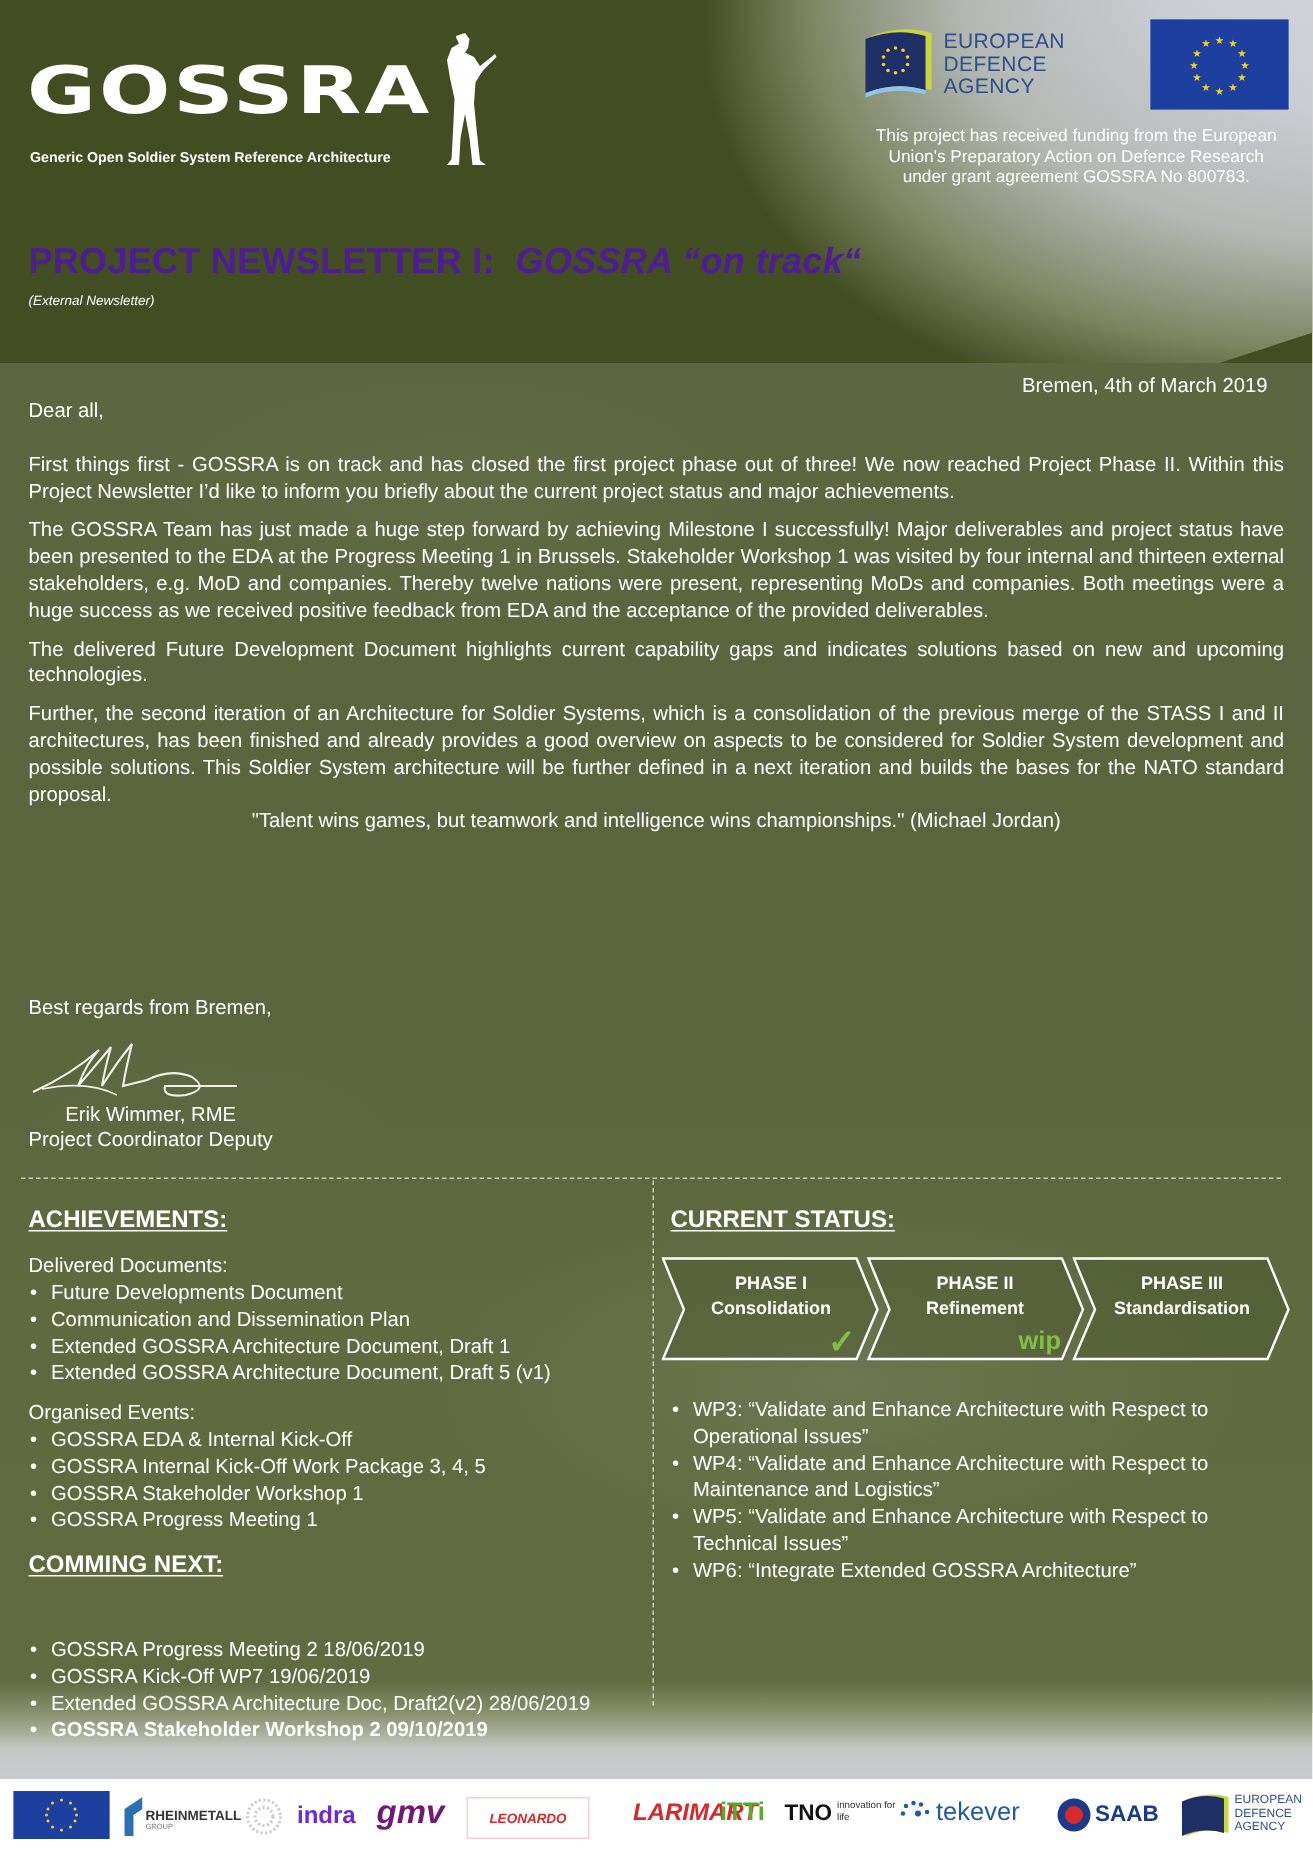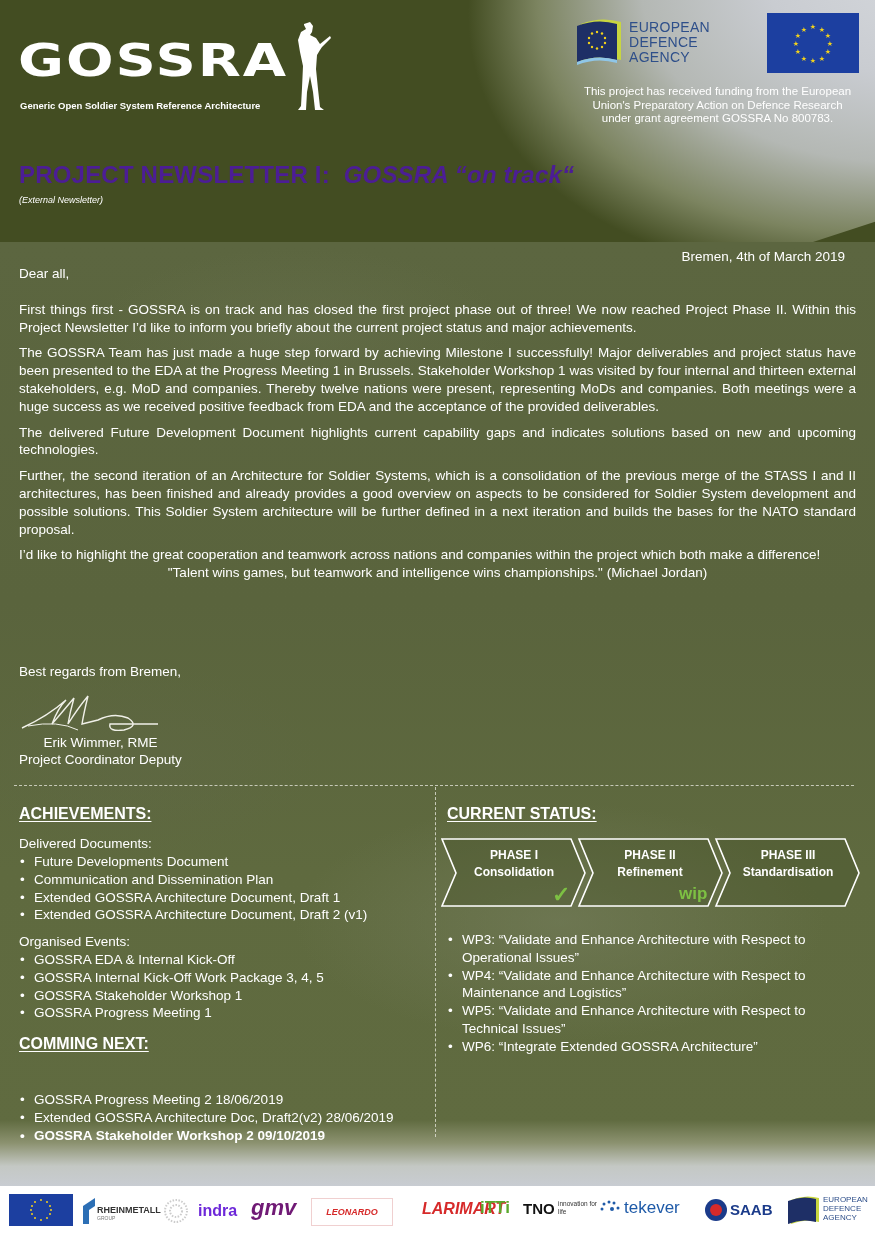--- a/index.html
+++ b/index.html
@@ -142,21 +142,20 @@
 </div>
 <div class="subtitle">(External Newsletter)</div>
 
 <div class="date">Bremen, 4th of March 2019</div>
 <div class="letter">
   <p class="greet">Dear all,</p>
   <p>First things first - GOSSRA is on track and has closed the first project phase out of three! We now reached Project Phase II. Within this Project Newsletter I’d like to inform you briefly about the current project status and major achievements.</p>
   <p>The GOSSRA Team has just made a huge step forward by achieving Milestone I successfully! Major deliverables and project status have been presented to the EDA at the Progress Meeting 1 in Brussels. Stakeholder Workshop 1 was visited by four internal and thirteen external stakeholders, e.g. MoD and companies. Thereby twelve nations were present, representing MoDs and companies. Both meetings were a huge success as we received positive feedback from EDA and the acceptance of the provided deliverables.</p>
   <p>The delivered Future Development Document highlights current capability gaps and indicates solutions based on new and upcoming technologies.</p>
   <p>Further, the second iteration of an Architecture for Soldier Systems, which is a consolidation of the previous merge of the STASS I and II architectures, has been finished and already provides a good overview on aspects to be considered for Soldier System development and possible solutions. This Soldier System architecture will be further defined in a next iteration and builds the bases for the NATO standard proposal.</p>
-  <p>I’d like to highlight the great cooperation and teamwork across nations and companies within the project which both make a difference!</p>
   <p class="quote">"Talent wins games, but teamwork and intelligence wins championships." (Michael Jordan)</p>
 </div>
 <div class="signoff">Best regards from Bremen,</div>
 <svg class="signature" viewBox="0 0 150 44">
   <path d="M4 38 Q30 26 48 10 Q40 18 34 34 Q46 20 56 8 Q52 22 50 34 Q60 18 70 6 Q66 22 64 34 L80 30 Q96 22 110 28 Q122 36 106 40 Q90 42 92 34 L140 34" fill="none" stroke="#f0f0e8" stroke-width="1.4"></path>
   <path d="M10 36 Q40 30 60 40" fill="none" stroke="#f0f0e8" stroke-width="1"></path>
 </svg>
 <div class="signer">
   <div>Erik Wimmer, RME</div>
   <div>Project Coordinator Deputy</div>
@@ -164,33 +163,34 @@
 
 <div class="hdash"></div>
 <div class="vdash"></div>
 
 <div class="sec-head" style="left:19px;top:805px;">ACHIEVEMENTS:</div>
 <div class="list-label" style="top:836px;">Delivered Documents:</div>
 <ul class="blist" style="left:19px;top:853px;">
   <li>Future Developments Document</li>
   <li>Communication and Dissemination Plan</li>
   <li>Extended GOSSRA Architecture Document, Draft 1</li>
-  <li>Extended GOSSRA Architecture Document, Draft 2 (v1)</li>
+  <li>Extended GOSSRA Architecture Document, Draft 5 (v1)</li>
 </ul>
 <div class="list-label" style="top:934px;">Organised Events:</div>
 <ul class="blist" style="left:19px;top:951px;">
   <li>GOSSRA EDA &amp; Internal Kick-Off</li>
   <li>GOSSRA Internal Kick-Off Work Package 3, 4, 5</li>
   <li>GOSSRA Stakeholder Workshop 1</li>
   <li>GOSSRA Progress Meeting 1</li>
 </ul>
 
 <div class="sec-head" style="left:19px;top:1035px;">COMMING NEXT:</div>
 <ul class="blist" style="left:19px;top:1091px;">
   <li>GOSSRA Progress Meeting 2 18/06/2019</li>
+  <li>GOSSRA Kick-Off WP7 19/06/2019</li>
   <li>Extended GOSSRA Architecture Doc, Draft2(v2) 28/06/2019</li>
   <li class="bold">GOSSRA Stakeholder Workshop 2 09/10/2019</li>
 </ul>
 
 <div class="sec-head" style="left:447px;top:805px;">CURRENT STATUS:</div>
 <div class="phases">
   <svg width="420" height="70" viewBox="0 0 420 70">
     <g fill="rgba(70,80,40,0.35)" stroke="#ffffff" stroke-width="1.6" stroke-linejoin="miter">
       <path d="M1 1 H130 L144 35 L130 68 H1 L15 35 Z"></path>
       <path d="M138 1 H267 L281 35 L267 68 H138 L152 35 Z"></path>

